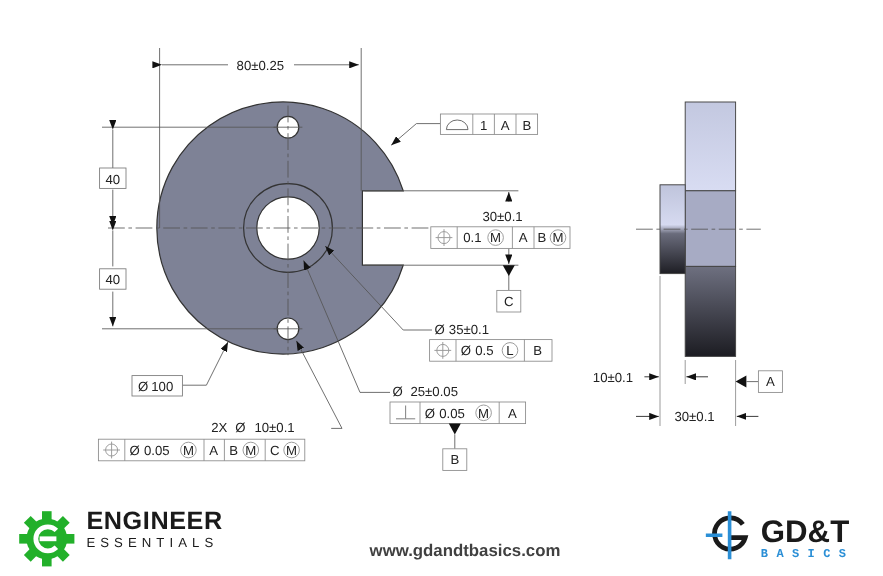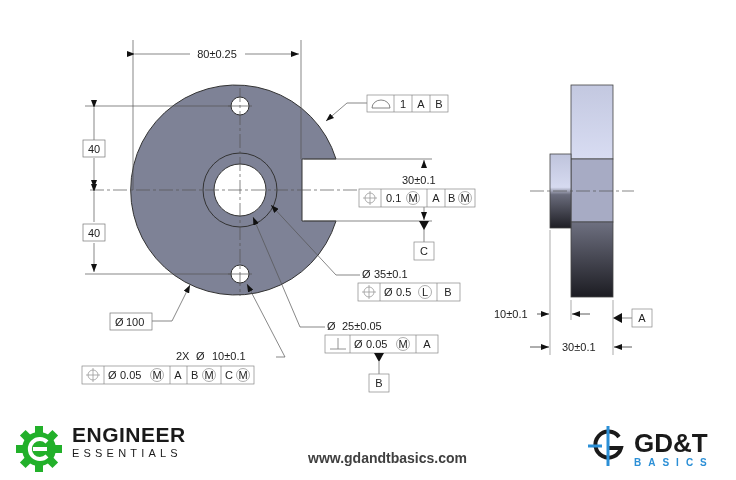--- a/index.html
+++ b/index.html
@@ -8,21 +8,21 @@
   .dimtxt { font-family:"Liberation Sans", sans-serif; font-size:11px; fill:#222; }
   .fcftxt { font-family:"Liberation Sans", sans-serif; font-size:11px; fill:#222; }
   .ee-logo { position:absolute; left:14px; top:424px; display:flex; align-items:flex-start; }
   .ee-text { margin-left:8px; line-height:1; }
   .ee-line1 { font-family:"Liberation Sans", sans-serif; font-size:21px; font-weight:bold; color:#1a1a1a; letter-spacing:0.5px; }
   .ee-line2 { font-family:"Liberation Sans", sans-serif; font-size:11px; font-weight:normal; color:#1a1a1a; letter-spacing:4.2px; margin-top:3px; }
   .site-url { position:absolute; left:308px; top:450px; font-family:Liberation Sans, sans-serif; font-size:14px; font-weight:bold; color:#404040; }
   .gdt-logo { position:absolute; left:588px; top:424px; display:flex; align-items:flex-end; }
   .gdt-text { margin-left:6px; line-height:1; }
   .gdt-line1 { font-family:"Liberation Sans", sans-serif; font-size:26px; font-weight:bold; color:#1a1a1a; }
-  .gdt-line2 { font-family:Liberation Sans, sans-serif; font-size:10px; font-weight:bold; color:#2b8fd6; letter-spacing:7px; margin-top:2px; }
+  .gdt-line2 { font-family:Liberation Mono, monospace; font-size:10px; font-weight:bold; color:#2b8fd6; letter-spacing:7px; margin-top:2px; }
 </style>
 </head>
 <body>
 
 <svg id="drawing" viewBox="0 0 736 410" xmlns="http://www.w3.org/2000/svg">
   <defs>
     <marker id="arr" markerWidth="8" markerHeight="6" refX="8" refY="3" orient="auto" markerUnits="userSpaceOnUse">
       <path d="M0,0 L8,3 L0,6 Z" fill="#111"></path>
     </marker>
     <linearGradient id="sideTop" x1="0" y1="0" x2="0" y2="1">

